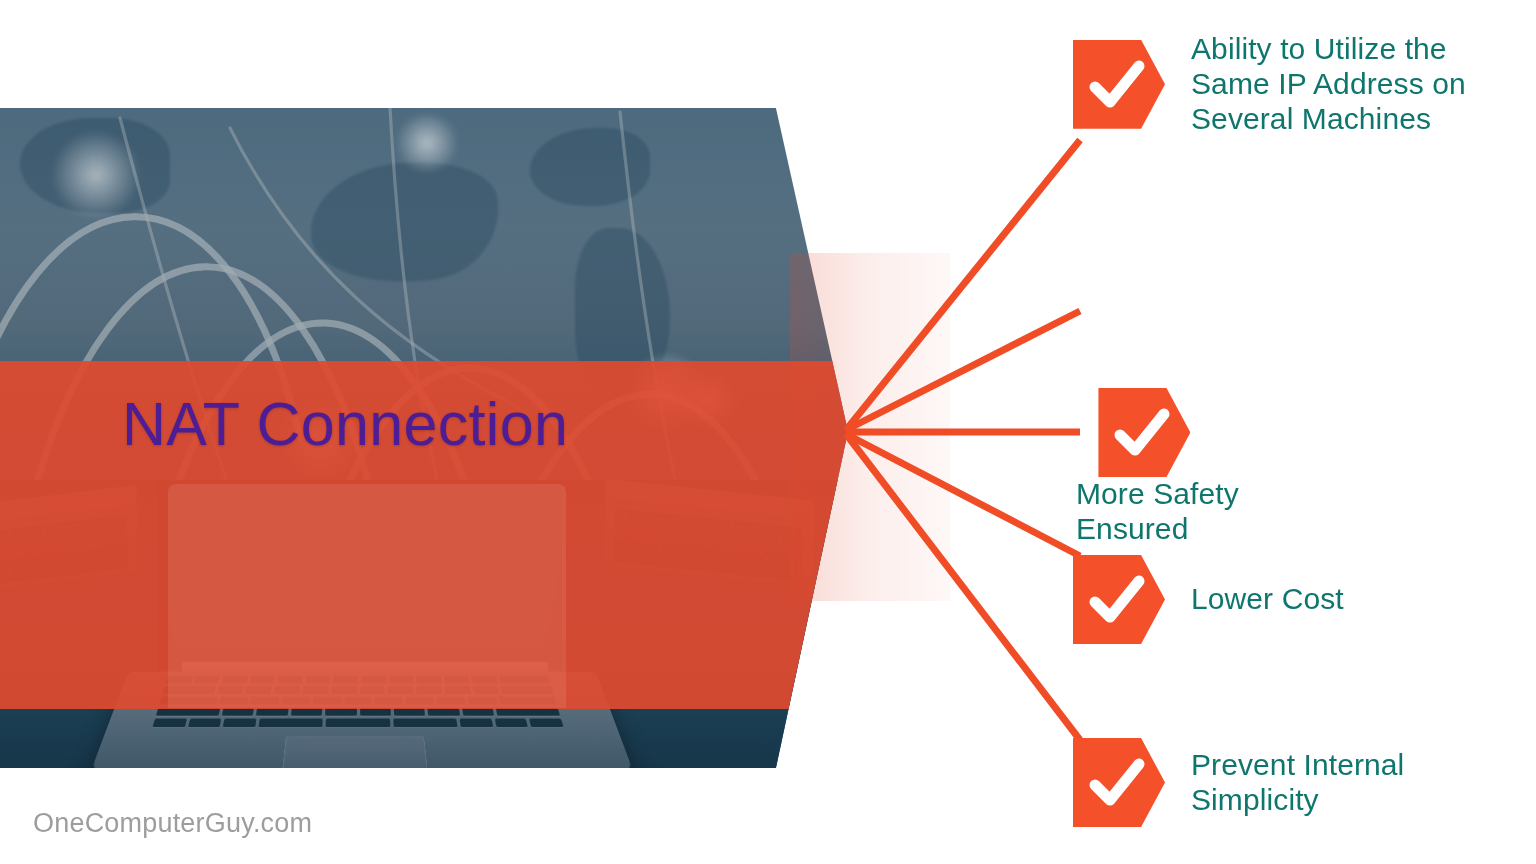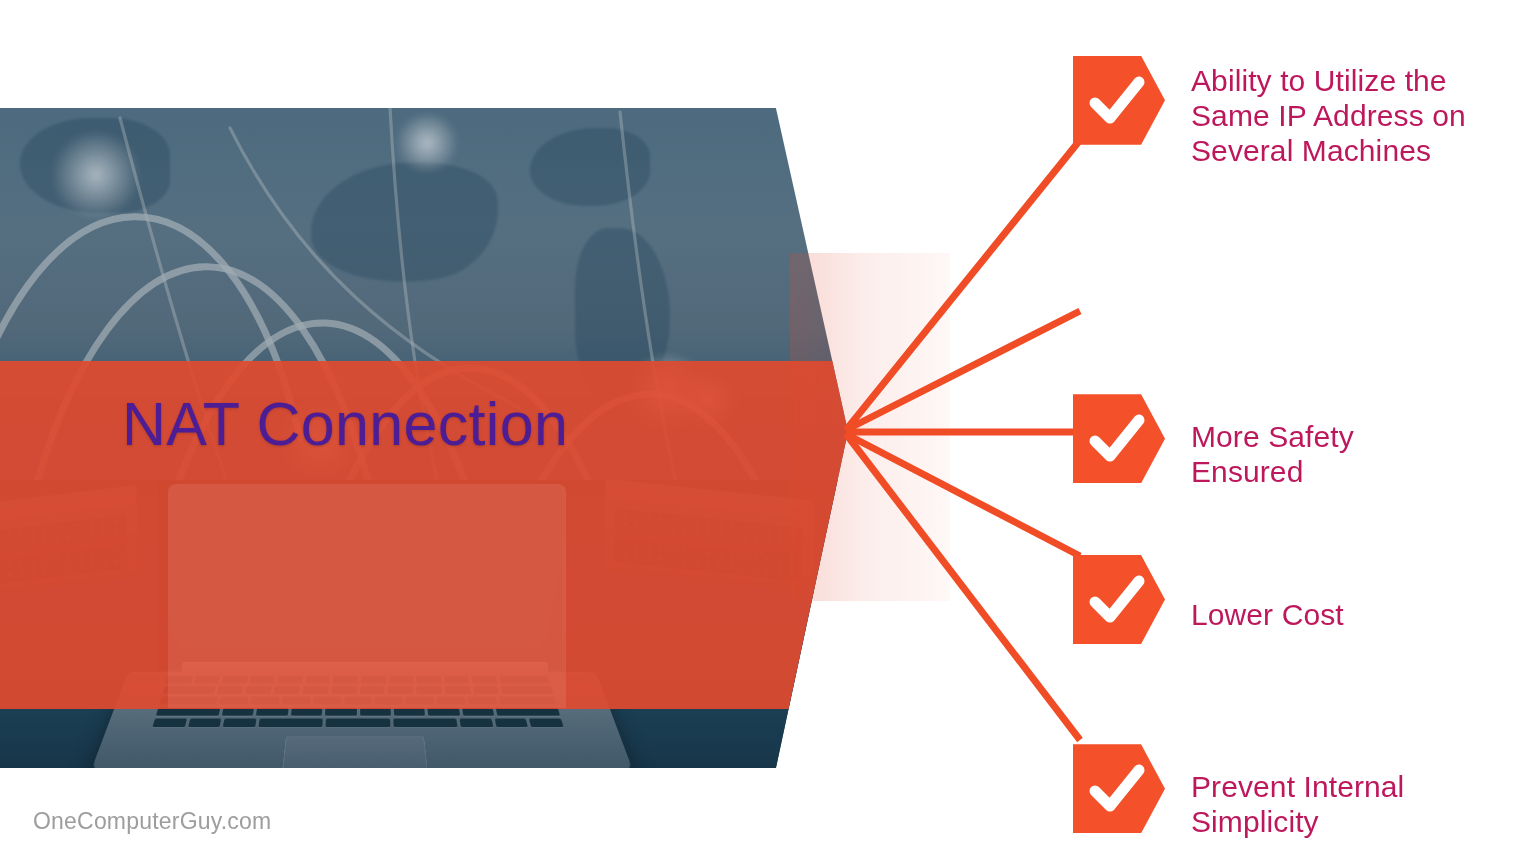--- a/index.html
+++ b/index.html
@@ -251,21 +251,21 @@
     white-space: nowrap;
     text-shadow: 0 1px 3px rgba(0,0,0,.18);
   }
 
   
   .watermark {
     position: absolute;
     left: 33px;
     top: 808px;
     color: #9d9d9d;
-    font-size: 23px;
+    font-size: 27px;
     font-weight: 400;
     letter-spacing: .2px;
     z-index: 8;
   }
 
   
   .connectors {
     position: absolute;
     left: 0; top: 0;
     width: 1536px;
@@ -298,27 +298,26 @@
   .badge svg { position: absolute; left: 0; top: 0; }
   .badge svg path {
     fill: none;
     stroke: #ffffff;
     stroke-width: 11;
     stroke-linecap: round;
     stroke-linejoin: round;
   }
   .benefit-label {
     margin-left: 26px;
-    color: #be185d;
+    color: #0f766e;
     font-size: 30px;
     font-weight: 400;
     line-height: 1.16;
     letter-spacing: .1px;
     white-space: pre-line;
-    margin-top: 32px;
   }
 </style>
 </head>
 <body>
 
 <div id="stage">
 
   <div class="hero-panel">
 
     <div class="photo-base"></div>
@@ -457,21 +456,21 @@
       <svg width="92" height="89" viewBox="0 0 92 89">
         <path d="M 22 47 L 37 62 L 66 26"></path>
       </svg>
     </div>
     <div class="benefit-label">Ability to Utilize the
 Same IP Address on
 Several Machines</div>
   </div>
 
 
-  <div class="benefit" style="left:1073px; top:388px;">
+  <div class="benefit" style="left:1050px; top:388px;flex-direction:column;">
     <div class="badge">
       <svg width="92" height="89" viewBox="0 0 92 89">
         <path d="M 22 47 L 37 62 L 66 26"></path>
       </svg>
     </div>
     <div class="benefit-label">More Safety
 Ensured</div>
   </div>
 
   <div class="benefit" style="left:1073px; top:555px;">

